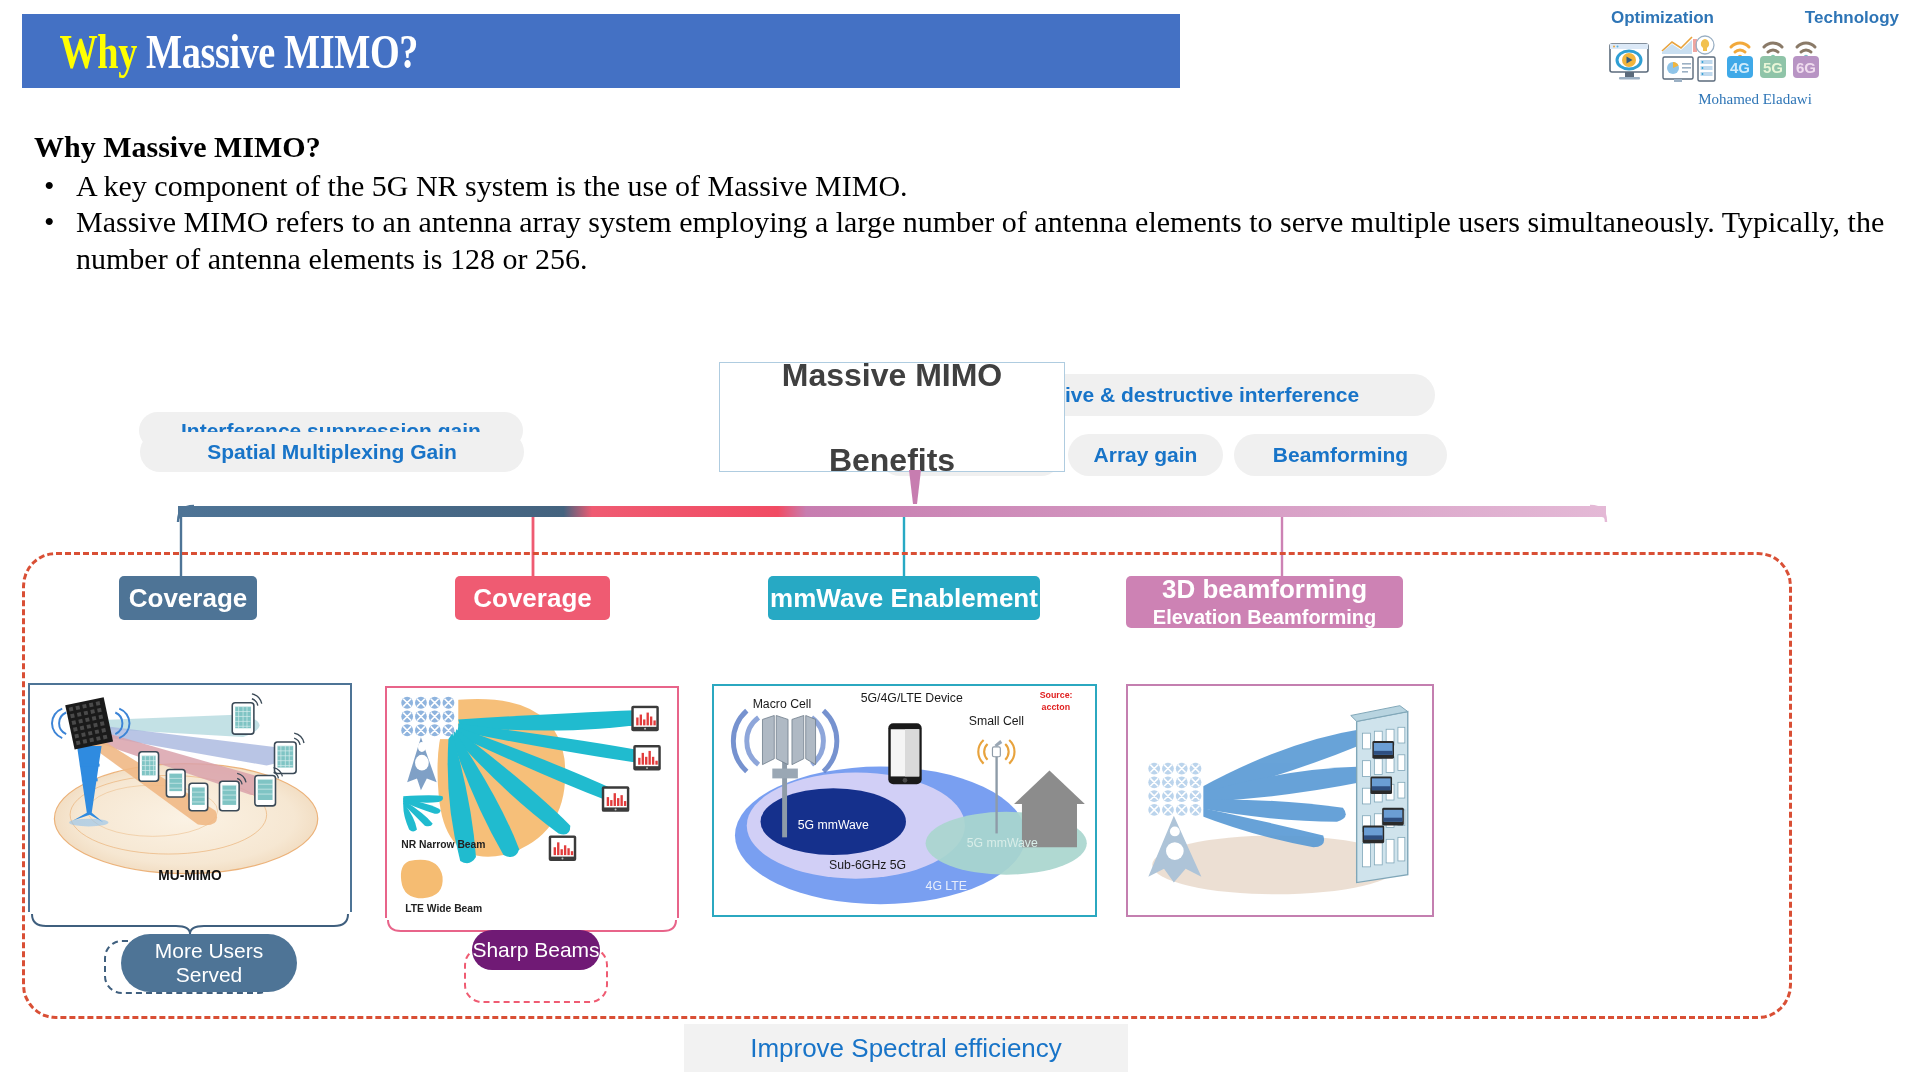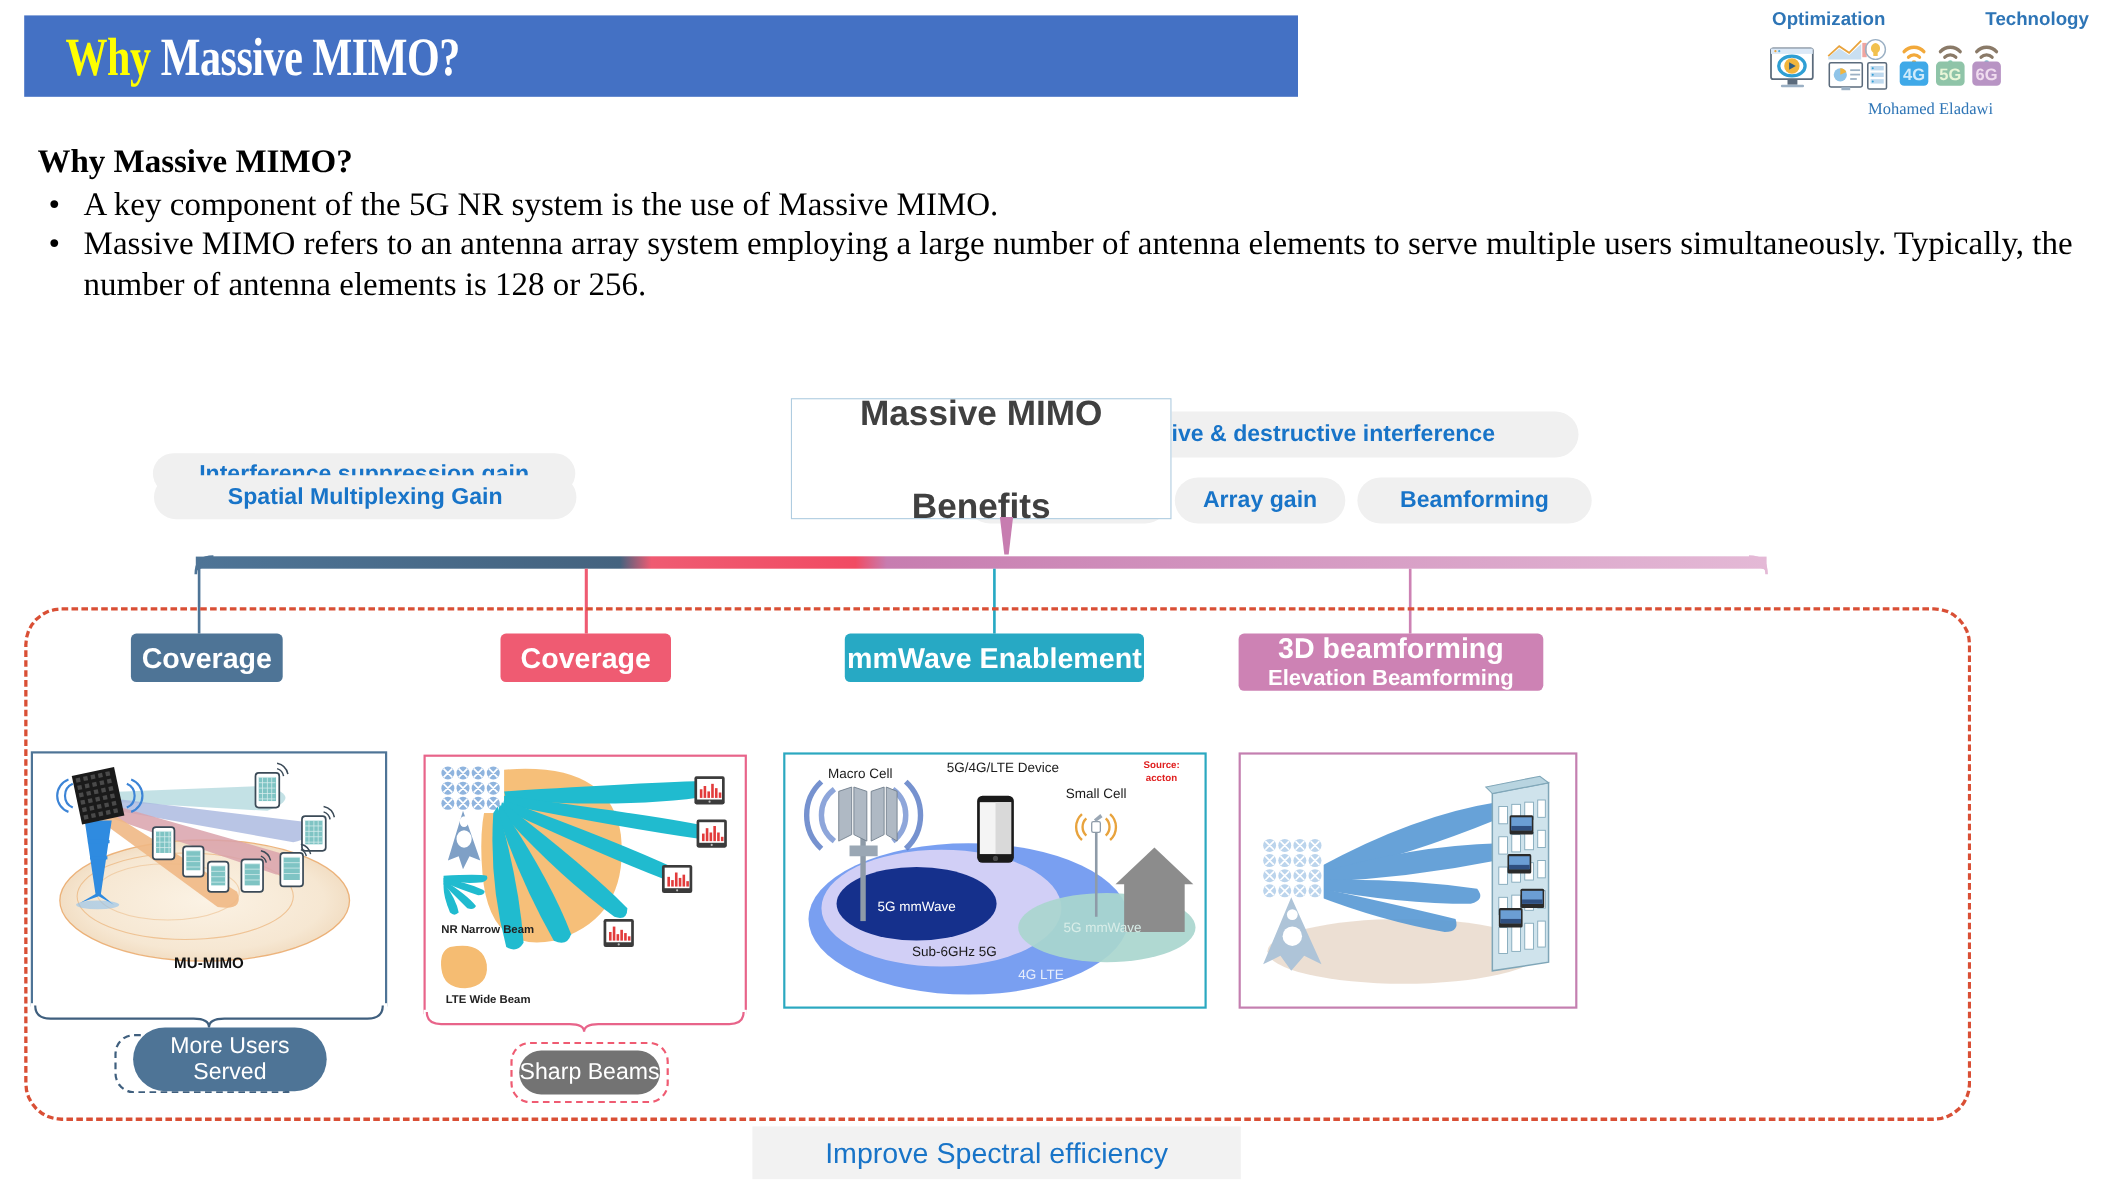--- a/index.html
+++ b/index.html
@@ -653,21 +653,21 @@
     </svg>
   </div>
 
   <div class="outcome-wrap" style="left:104px;top:940px;width:172px;height:54px;border:2px dashed #3F5F7E;"></div>
   <div class="outcome-pill" style="left:121px;top:934px;width:176px;height:58px;background:#4E7496;flex-direction:column;font-size:21px;">
     <span>More Users</span>
     <span>Served</span>
   </div>
 
   <div class="outcome-wrap" style="left:464px;top:947px;width:144px;height:56px;border:2px dashed #EF5B72;"></div>
-  <div class="outcome-pill" style="left:472px;top:955px;width:128px;height:40px;background:#737373;font-size:21px;">
+  <div class="outcome-pill" style="left:472px;top:930px;width:128px;height:40px;background:#701a75;font-size:21px;">
     <span>Sharp Beams</span>
   </div>
 
   <div class="footer-box">
     <span>Improve Spectral efficiency</span>
   </div>
 
 </div>
 
 </body></html>

